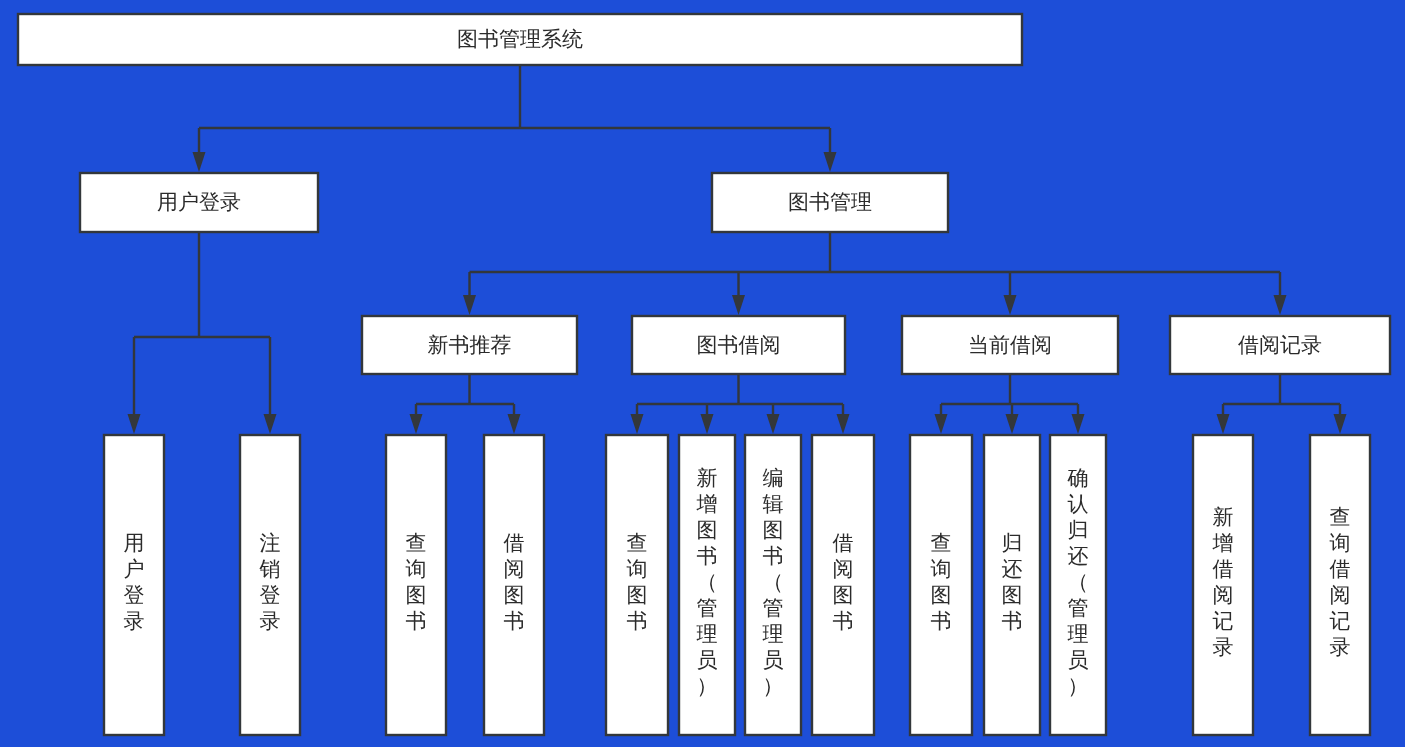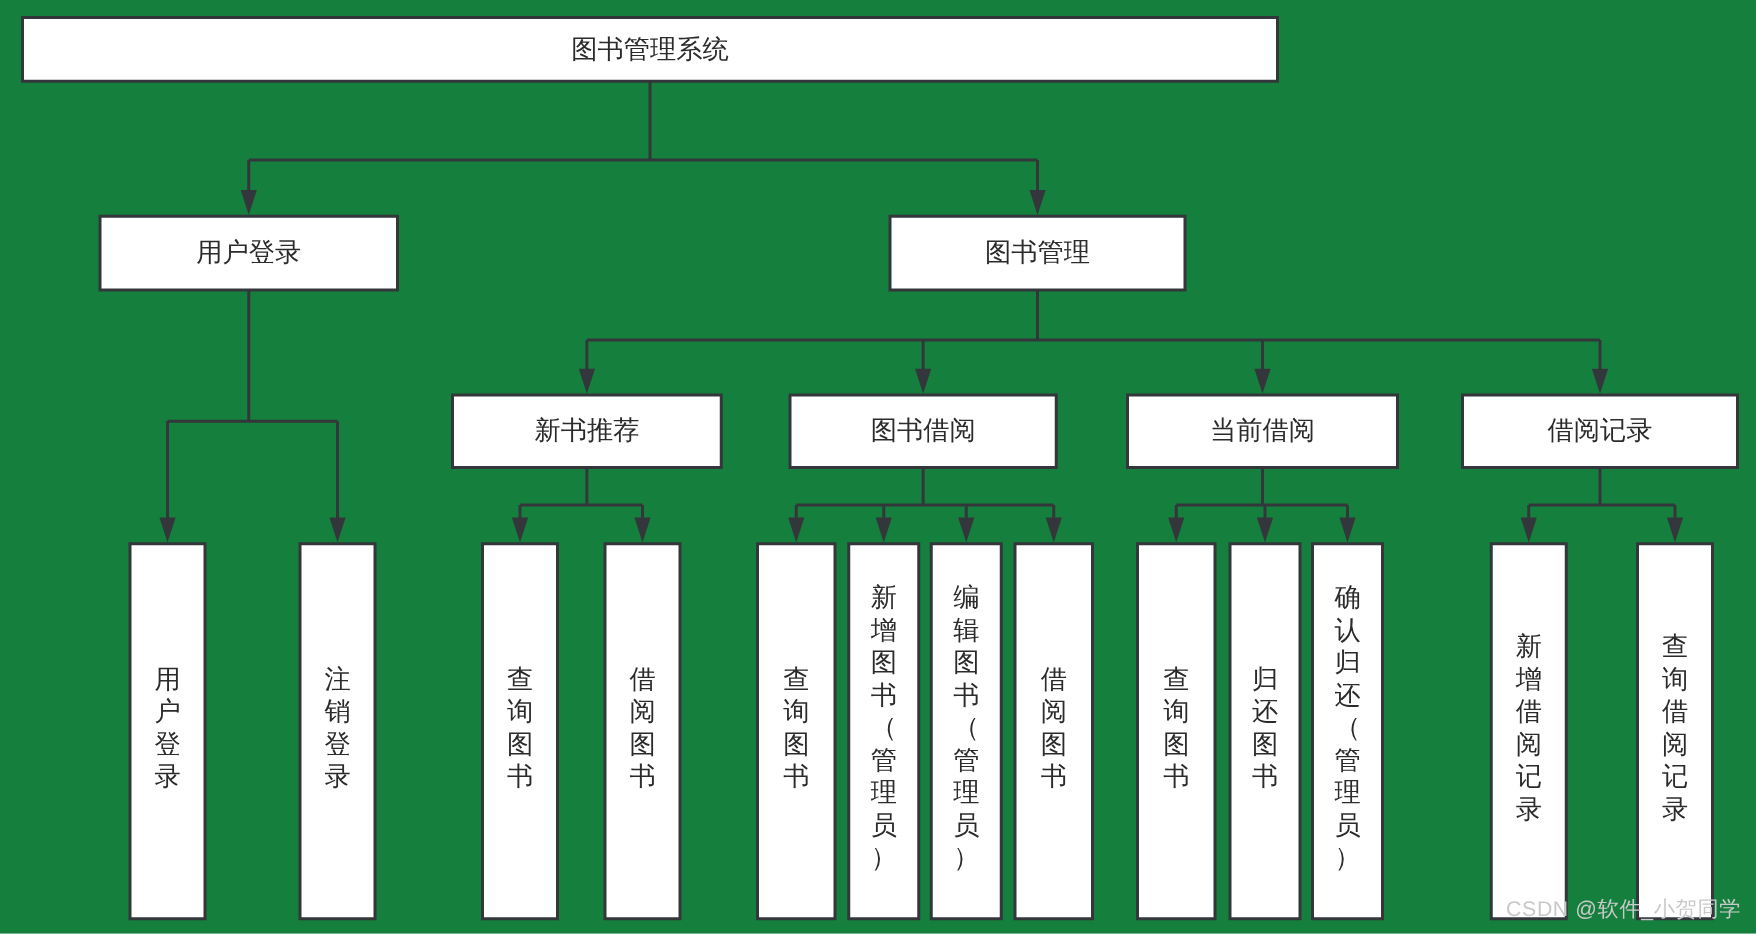--- a/index.html
+++ b/index.html
@@ -7,21 +7,21 @@
     padding: 0;
     background: #ffffff;
   }
   body {
     font-family: "Liberation Sans", "DejaVu Sans", sans-serif;
   }
   #canvas {
     position: relative;
     width: 1405px;
     height: 747px;
-    background: #15803d;
+    background: #1d4ed8;
     overflow: hidden;
   }
   svg#tree {
     position: absolute;
     left: 0;
     top: 0;
     width: 1405px;
     height: 747px;
   }
   .node-box {
@@ -213,14 +213,13 @@
         <g>
           <rect x="1193" y="435" width="60" height="300" class="node-box"></rect>
           <text x="1223" y="524" class="node-label-vertical"><tspan x="1223" dy="0">新</tspan><tspan x="1223" dy="26">增</tspan><tspan x="1223" dy="26">借</tspan><tspan x="1223" dy="26">阅</tspan><tspan x="1223" dy="26">记</tspan><tspan x="1223" dy="26">录</tspan></text>
         </g>
         <g>
           <rect x="1310" y="435" width="60" height="300" class="node-box"></rect>
           <text x="1340" y="524" class="node-label-vertical"><tspan x="1340" dy="0">查</tspan><tspan x="1340" dy="26">询</tspan><tspan x="1340" dy="26">借</tspan><tspan x="1340" dy="26">阅</tspan><tspan x="1340" dy="26">记</tspan><tspan x="1340" dy="26">录</tspan></text>
         </g>
       </g>
   </svg>
-  <div class="watermark">CSDN @软件_小贺同学</div>
 </div>
 
 </body></html>

